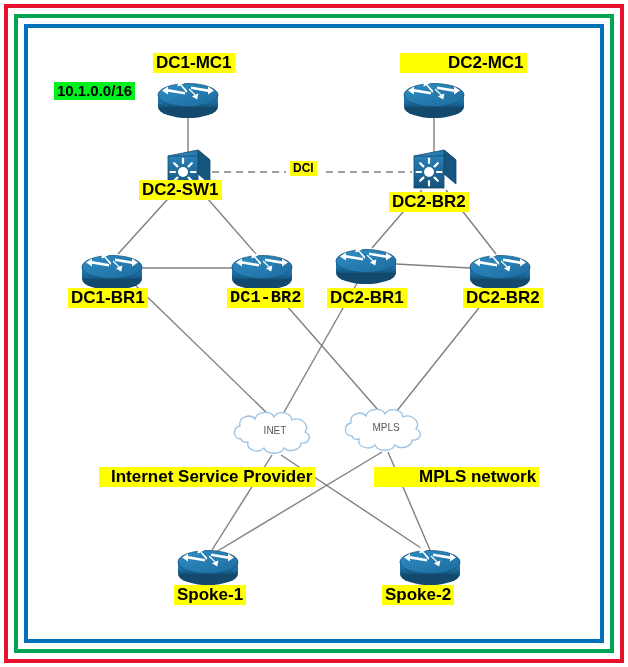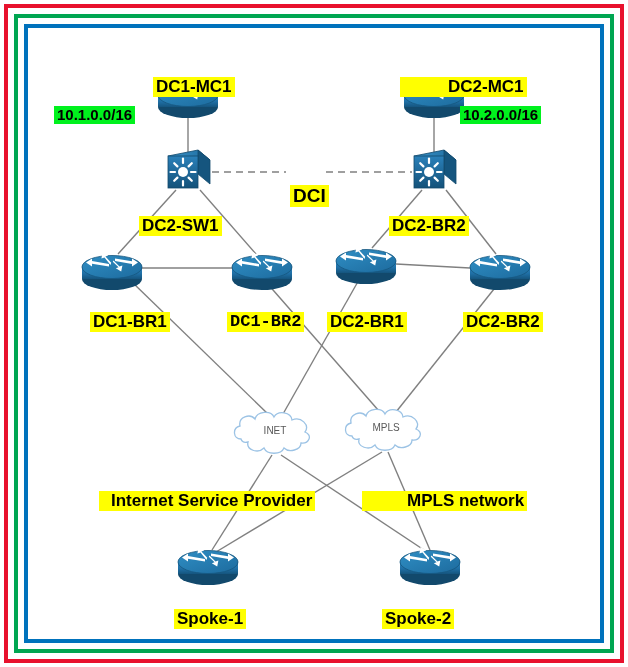--- a/index.html
+++ b/index.html
@@ -48,28 +48,27 @@
   
   .lbl {
     position: absolute;
     font-family: "Liberation Sans", sans-serif;
     font-weight: bold;
     color: #000000;
     white-space: nowrap;
     line-height: 1.05;
     padding: 1px 3px;
     box-sizing: border-box;
-    margin-top: 24px;
   }
   .lbl-yellow { background: #ffff00; }
   .lbl-green  { background: #00f11d; }
   .lbl-node   { font-size: 17px; }
   .lbl-net    { font-size: 17px; }
   .lbl-ip     { font-size: 15px; }
-  .lbl-dci    { font-size: 19px; }
+  .lbl-dci    { font-size: 12px; }
   .cloud-text {
     font-family: "Liberation Sans", sans-serif;
     font-size: 10px;
     fill: #595959;
     font-weight: normal;
   }
 </style>
 </head>
 <body>
 
@@ -194,31 +193,30 @@
 
       <use href="#router-sym" transform="translate(208,563)"></use>
       <use href="#router-sym" transform="translate(430,563)"></use>
     </g>
   </svg>
 
   <div class="lbl lbl-yellow lbl-node" style="left:153px; top:53px;">DC1-MC1</div>
   <div class="lbl lbl-yellow lbl-node" style="left:400px; top:53px;padding-left:48px;">DC2-MC1</div>
 
   <div class="lbl lbl-green lbl-ip" style="left:54px; top:82px;">10.1.0.0/16</div>
-  <div class="lbl lbl-green lbl-ip" style="left:460px; top:82px;">10.2.0.0/16</div>
 
   <div class="lbl lbl-yellow lbl-dci" style="left:290px; top:161px;">DCI</div>
 
-  <div class="lbl lbl-yellow lbl-node" style="left:139px; top:192px;">DC2-SW1</div>
+  <div class="lbl lbl-yellow lbl-node" style="left:139px; top:180px;">DC2-SW1</div>
   <div class="lbl lbl-yellow lbl-node" style="left:389px; top:192px;">DC2-BR2</div>
 
-  <div class="lbl lbl-yellow lbl-node" style="left:90px; top:288px;">DC1-BR1</div>
+  <div class="lbl lbl-yellow lbl-node" style="left:68px; top:288px;">DC1-BR1</div>
   <div class="lbl lbl-yellow lbl-node" style="left:227px; top:288px;font-family:Liberation Mono, monospace;">DC1-BR2</div>
   <div class="lbl lbl-yellow lbl-node" style="left:327px; top:288px;">DC2-BR1</div>
   <div class="lbl lbl-yellow lbl-node" style="left:463px; top:288px;">DC2-BR2</div>
 
   <div class="lbl lbl-yellow lbl-net" style="left:99px; top:467px;padding-left:12px;">Internet Service Provider</div>
-  <div class="lbl lbl-yellow lbl-net" style="left:362px; top:467px;padding-left:45px;">MPLS network</div>
+  <div class="lbl lbl-yellow lbl-net" style="left:374px; top:467px;padding-left:45px;">MPLS network</div>
 
   <div class="lbl lbl-yellow lbl-node" style="left:174px; top:585px;">Spoke-1</div>
   <div class="lbl lbl-yellow lbl-node" style="left:382px; top:585px;text-align:center;">Spoke-2</div>
 
 </div>
 
 </body></html>

